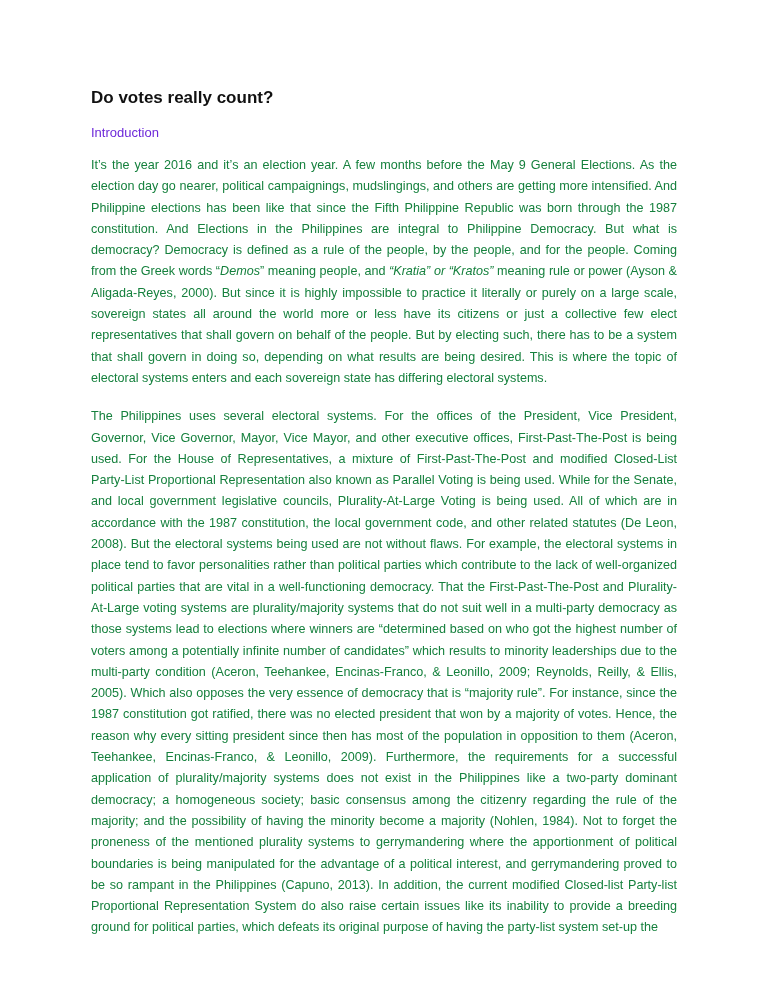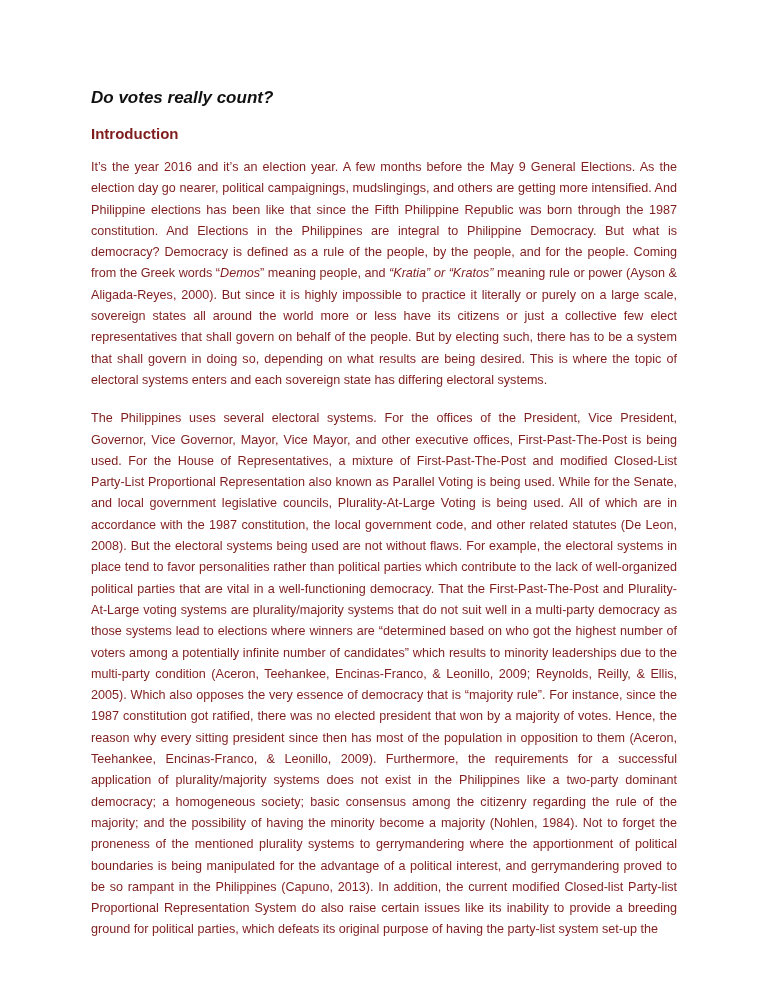--- a/index.html
+++ b/index.html
@@ -19,34 +19,33 @@
     width: 768px;
     min-height: 994px;
     background: #ffffff;
     padding: 88px 91px 40px 91px;
   }
   .doc-title {
     font-size: 17px;
     font-weight: 700;
     margin: 0 0 17px 0;
     color: #111111;
-    font-style: italic;
   }
   .section-heading {
-    font-size: 15px;
-    font-weight: 700;
+    font-size: 13px;
+    font-weight: 400;
     margin: 0 0 15px 0;
-    color: #7f1d1d;
+    color: #6d28d9;
   }
   .paragraph {
     font-size: 12.6px;
     line-height: 21.3px;
     text-align: justify;
     margin: 4px 0 17px 0;
-    color: #7f1d1d;
+    color: #15803d;
   }
   .run-italic {
     font-style: italic;
   }
 </style>
 </head>
 <body>
 
 <div class="page">
   <h1 class="doc-title">Do votes really count?</h1>

